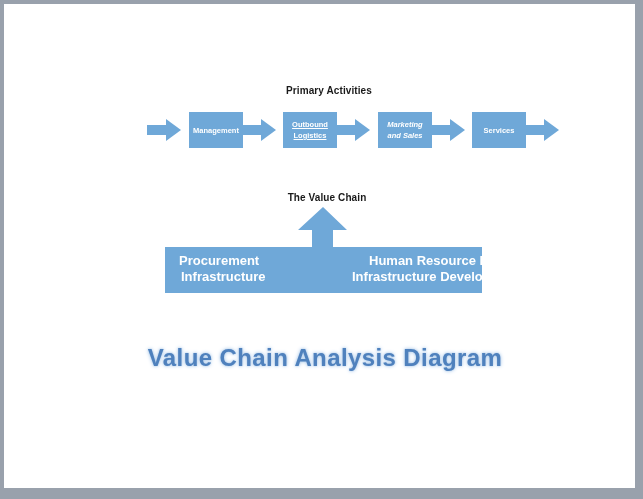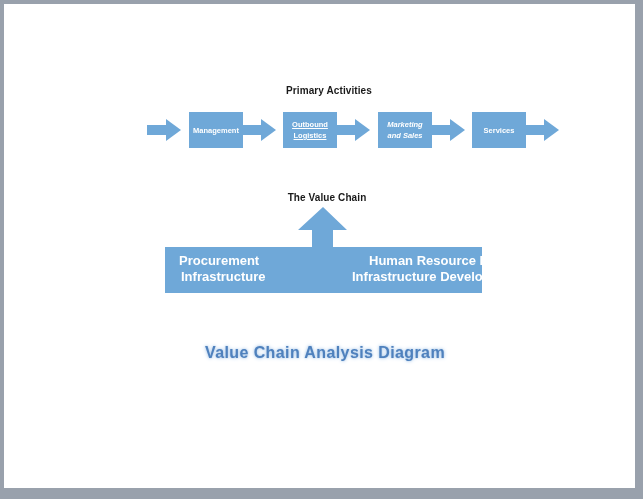--- a/index.html
+++ b/index.html
@@ -67,21 +67,21 @@
     color: var(--box_text, #ffffff);
     font-size: 13px;
     font-weight: bold;
     white-space: nowrap;
   }
   .doc-title {
     position: absolute;
     left: 125px; top: 344px;
     width: 400px;
     text-align: center;
-    font-size: 16px;
+    font-size: 24px;
     font-weight: bold;
     color: var(--title_blue, #4f81bd);
     text-shadow: 0 0 2px var(--title_glow, #aecbea), 0 0 4px var(--title_glow, #aecbea);
     letter-spacing: 0.4px;
   }
 </style>
 </head>
 <body>
 
 <div class="page"></div>

